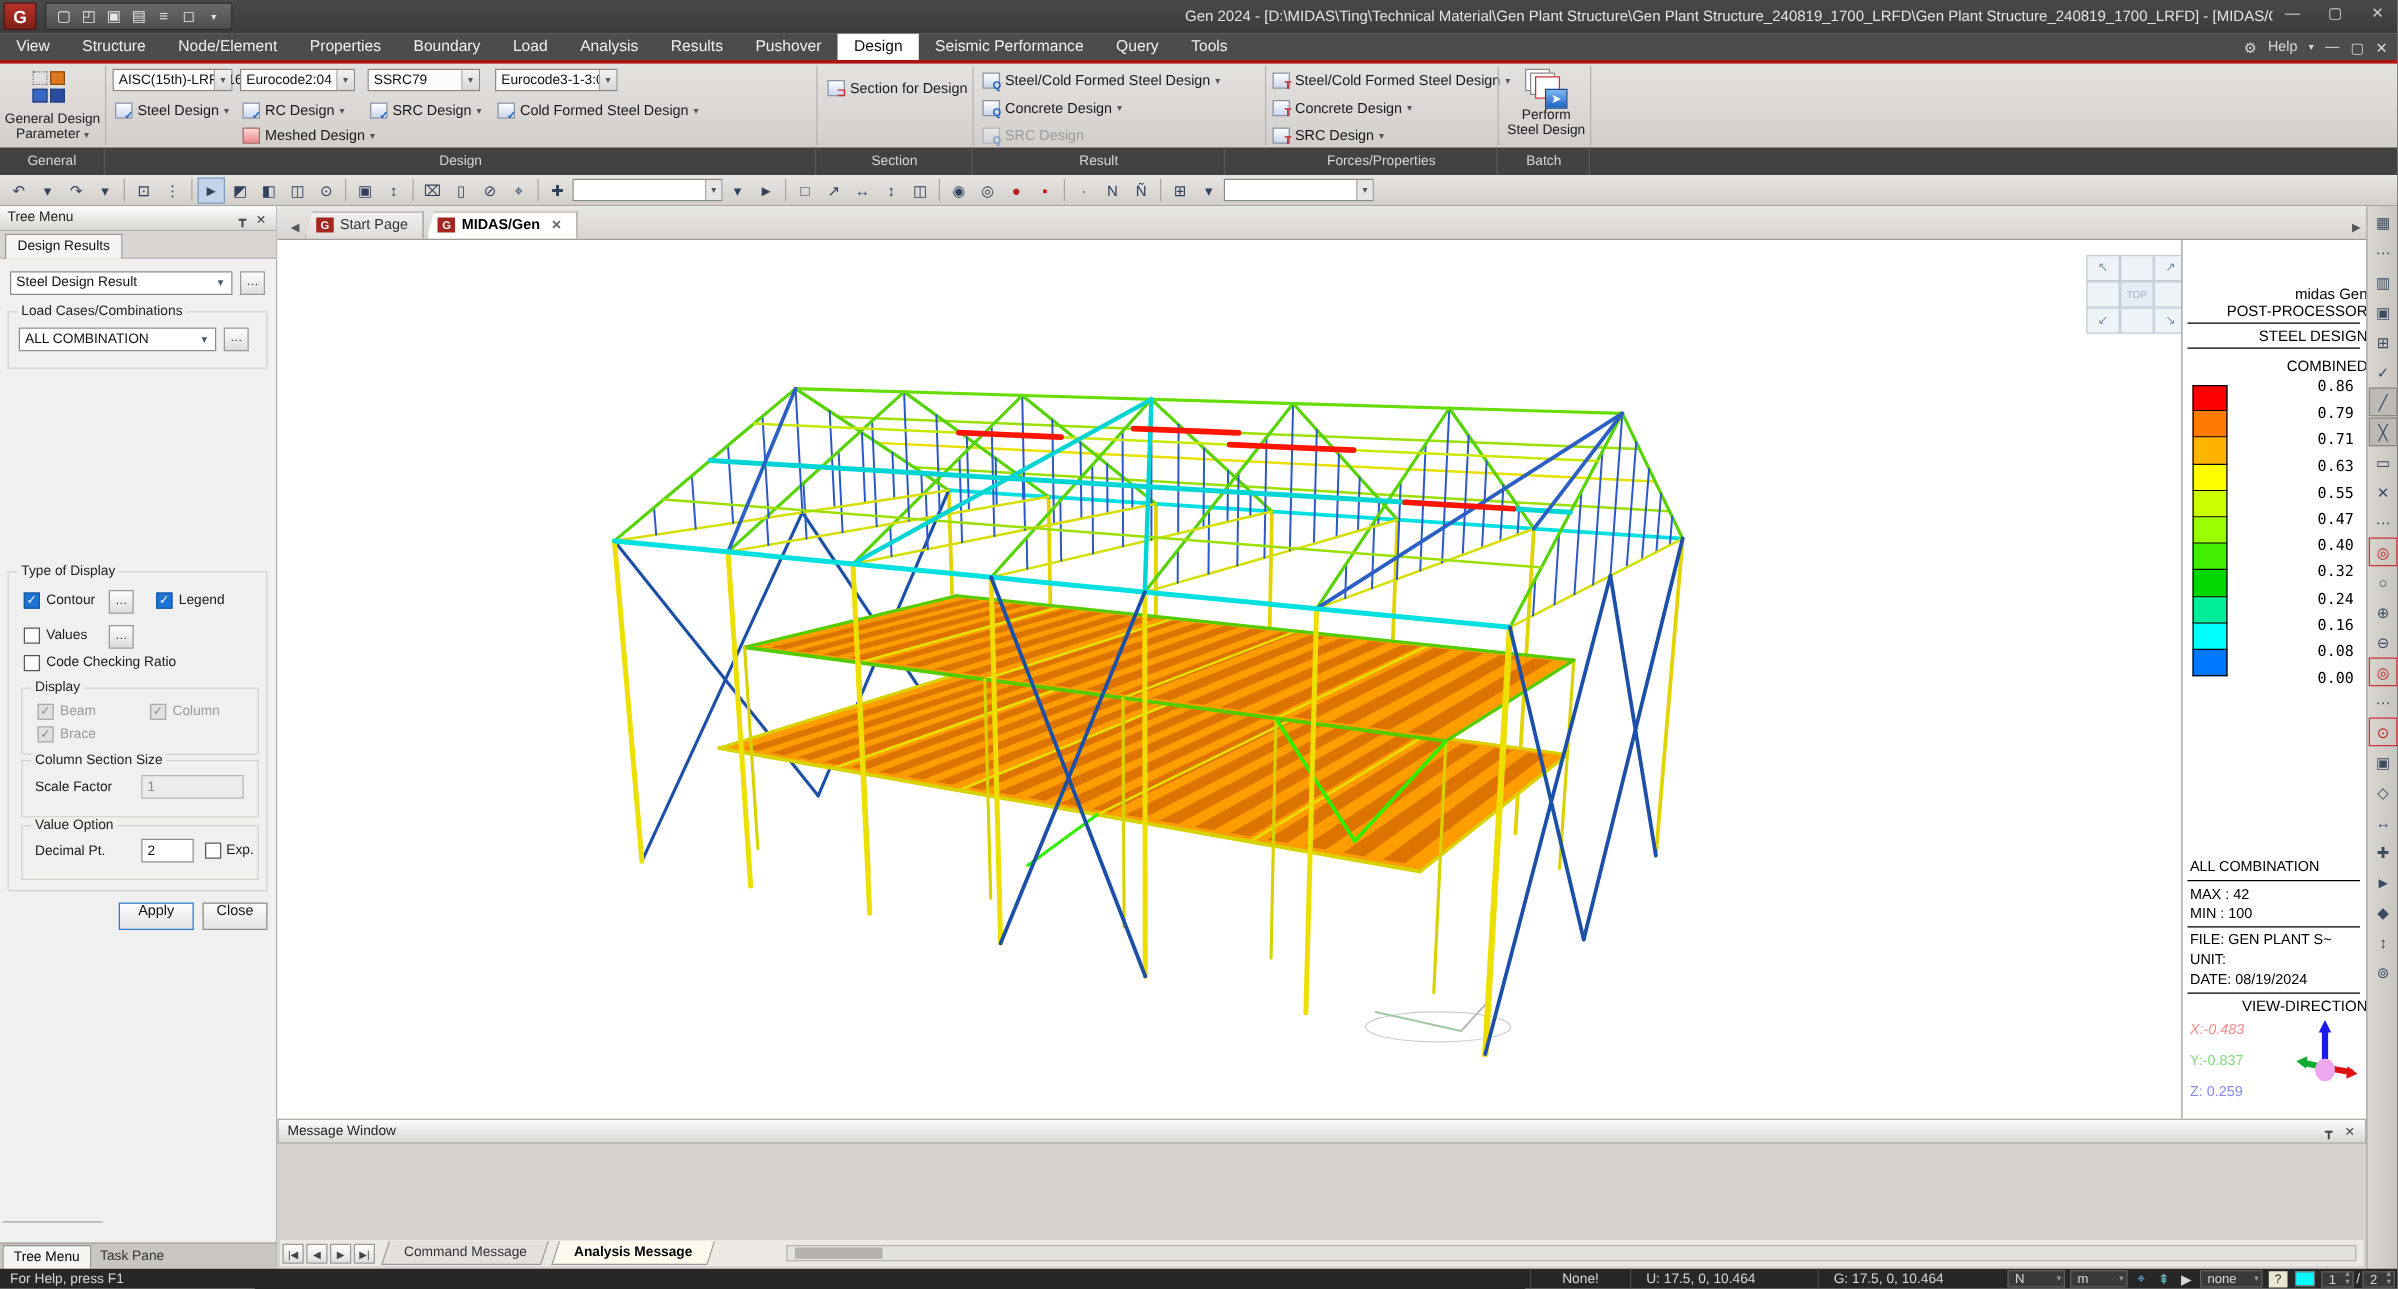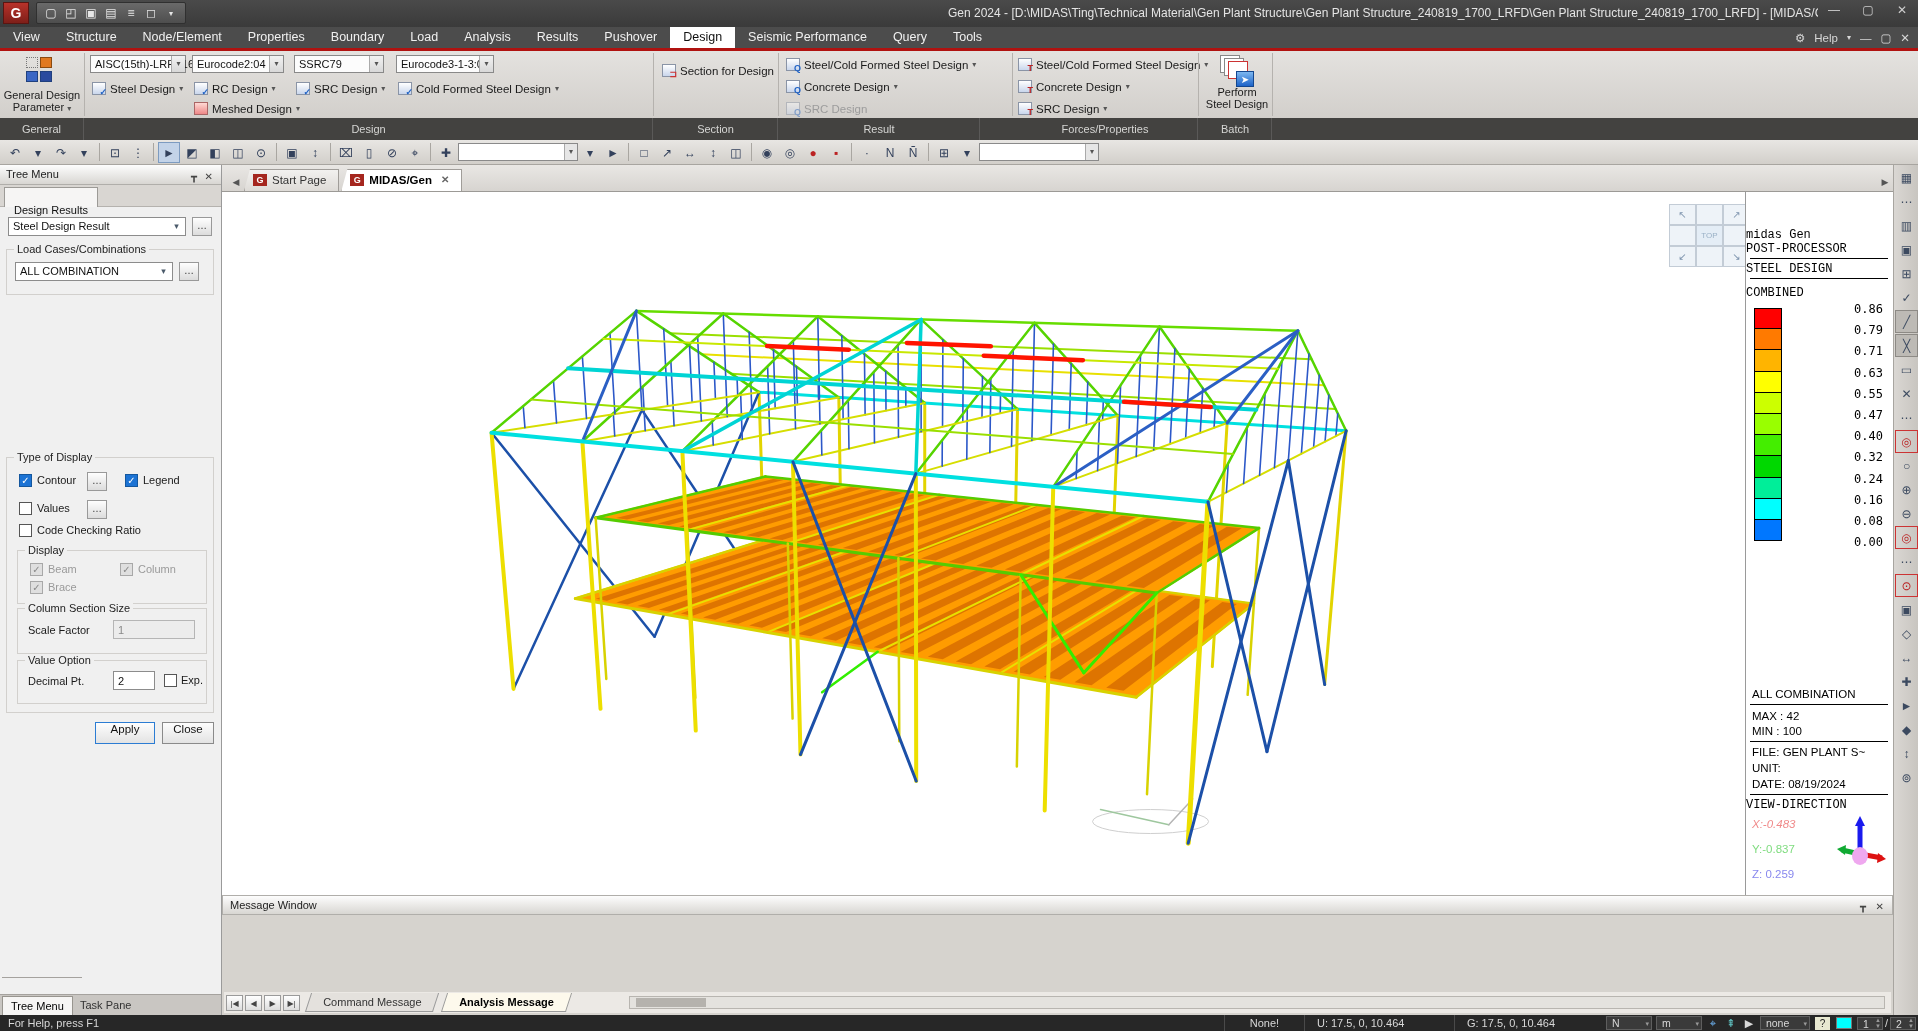--- a/index.html
+++ b/index.html
@@ -46,21 +46,21 @@
   .tbi.tog{background:#c3d3e8;border-color:#7d9bc0;}
   .tbi.red{color:#b22;}
   .tbsep{width:1px;height:18px;background:#a9a6a1;margin:0 3px;}
   .tbcombo{width:120px;height:18px;background:#fff;border:1px solid #8a8a8a;position:relative;}
   .tbcombo .ar{position:absolute;right:0;top:0;width:13px;height:16px;background:#e6e6e6;border-left:1px solid #aaa;font-size:8px;color:#555;text-align:center;line-height:16px;}
   
   .dock{left:0;top:165px;width:222px;height:850px;background:#f0f0f0;border-right:1px solid #9a9a9a;}
   .dockhead{left:0;top:0;width:221px;height:20px;background:linear-gradient(#fdfdfd,#d8d6d2);border-bottom:1px solid #b0aeaa;font-size:11px;line-height:19px;padding-left:6px;color:#222;}
   .dockhead .ico{position:absolute;top:2px;font-size:10px;color:#444;}
   .docktabrow{left:0;top:20px;width:221px;height:22px;background: #d9d6d2;border-bottom:1px solid #b5b2ae;}
-  .docktab{position:absolute;left:4px;top:2px;height:20px;background:#f6f5f4;border:1px solid #9c9a96;border-bottom:none;font-size:11px;padding:16px 9px 0;color:#111;}
+  .docktab{position:absolute;left:4px;top:2px;height:20px;background:#f6f5f4;border:1px solid #9c9a96;border-bottom:none;font-size:11px;padding:3px 9px 0;color:#111;}
   .grp{position:absolute;border:1px solid #d2d0cd;}
   .glab{position:absolute;top:-7px;left:7px;background:#f0f0f0;padding:0 3px;font-size:11px;color:#222;white-space:nowrap;}
   .combo{position:absolute;height:19px;background:#fff;border:1px solid #8c8c8c;font-size:11px;line-height:17px;padding-left:4px;color:#111;white-space:nowrap;}
   .combo .ar{position:absolute;right:1px;top:1px;width:15px;height:15px;color:#4a5a6a;font-size:9px;text-align:center;line-height:15px;}
   .dotbtn{position:absolute;width:20px;height:19px;background:linear-gradient(#fefefe,#dcdcdc);border:1px solid #999;text-align:center;line-height:16px;font-size:10px;color:#333;}
   .rad{position:absolute;width:13px;height:13px;border:1px solid #6a6a6a;border-radius:50%;background:#fff;}
   .rad.on{border:4px solid #1560b8;}
   .cb{position:absolute;width:13px;height:13px;border:1px solid #555;background:#fff;font-size:10px;line-height:12px;text-align:center;color:#fff;}
   .cb.on{background:#1c73d4;border-color:#14579e;}
   .cb.dis{background:#dfdfdf;border-color:#a8a8a8;color:#8a8a8a;}
@@ -76,21 +76,21 @@
   
   .client{left:222px;top:165px;width:1671px;height:850px;background:#fff;}
   .doctabs{left:0;top:0;width:1671px;height:27px;background:linear-gradient(#e9e7e4,#d7d4d0);border-bottom:1px solid #9c9a96;display:flex;align-items:flex-end;padding-left:6px;}
   .dtab{height:22px;font-size:11.5px;padding:4px 12px 0 8px;color:#333;border:1px solid #a09d99;border-bottom:none;background:linear-gradient(#f2f1ef,#dedbd7);margin-right:2px;display:flex;gap:5px;align-items:flex-start;clip-path:polygon(6px 0,100% 0,100% 100%,0 100%);}
   .dtab.active{background:#ffffff;font-weight:bold;color:#000;}
   .dtab .g{width:14px;height:12px;background:#a5261e;color:#fff;font-size:9px;font-weight:bold;text-align:center;line-height:12px;}
   .dtab .x{font-size:10px;color:#666;margin-left:4px;}
   .dnav{width:16px;height:18px;font-size:9px;color:#555;text-align:center;line-height:18px;}
   .view3d{left:0;top:27px;width:1671px;height:703px;background:#ffffff;overflow:hidden;}
   .legendzone{position:absolute;left:1523px;top:0;width:148px;height:703px;border-left:1px solid #9a9a9a;background:#fff;font-family:"DejaVu Sans Mono",monospace;}
-  .lz-c{position:absolute;width:148px;text-align:left;font-size:12px;color:#000;white-space:nowrap;font-family:Liberation Mono, monospace;}
+  .lz-c{position:absolute;width:148px;text-align:right;font-size:12px;color:#000;white-space:nowrap;}
   .lz-hr{position:absolute;left:4px;width:138px;height:1px;background:#000;}
   .lz-val{position:absolute;right:10px;font-size:12px;color:#000;font-family:"DejaVu Sans Mono",monospace;}
   .lz-cell{position:absolute;left:8px;width:28px;border:1px solid #000;border-top:none;}
   .lz-cell.first{border-top:1px solid #000;}
   .lz-l{position:absolute;left:6px;font-size:11.5px;color:#000;white-space:pre;}
   .navcube{position:absolute;left:1447px;top:12px;width:81px;height:63px;display:grid;grid-template-columns:27px 27px 27px;grid-template-rows:21px 21px 21px;}
   .navcube div{border:1px solid #c3ccd6;background:#eef3f8;color:#7d93ad;font-size:10px;text-align:center;line-height:19px;}
   .navcube div.top{font-size:8px;color:#9ab0c6;background:#e4edf6;}
   
   .msgwin{left:0;top:730px;width:1671px;height:120px;background:#d6d3ce;}

